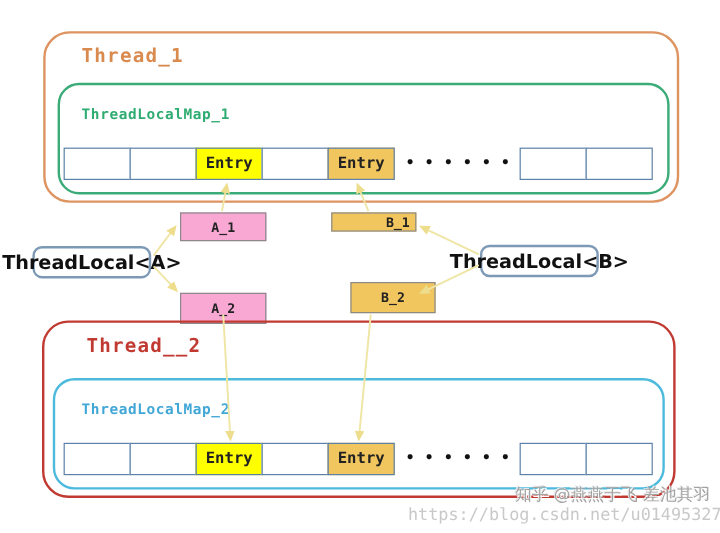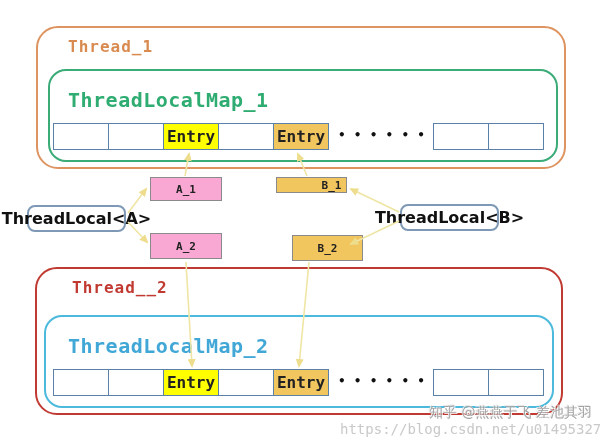--- a/index.html
+++ b/index.html
@@ -17,30 +17,30 @@
   .thread1-rect { left:36px; top:26px; width:530px; height:143px; border:2px solid #DD9460; }
   .thread2-rect { left:35px; top:267px; width:528px; height:148px; border:2px solid #C13A32; }
 
   .map-rect { position:absolute; border-radius:18px; background:transparent; }
   .map1-rect { left:48px; top:69px; width:510px; height:93px; border:2px solid #3BAB78; }
   .map2-rect { left:44px; top:315px; width:510px; height:93px; border:2px solid #4CBADC; }
 
   .thread-label { position:absolute; font-size:16px; letter-spacing:1px; font-weight:bold; white-space:nowrap; }
   .t1-label { left:68px; top:37px; color:#D98A4F; }
   .t2-label { left:72px; top:278px; color:#C13A32; }
-  .map-label { position:absolute; font-size:20px; letter-spacing:0.5px; font-weight:bold; white-space:nowrap; }
+  .map-label { position:absolute; font-size:12px; letter-spacing:0.5px; font-weight:bold; white-space:nowrap; }
   .m1-label { left:68px; top:88px; color:#2EAC71; }
   .m2-label { left:68px; top:334px; color:#41A7D6; }
 
   
   .cell {
     position:absolute; width:56px; height:27px;
     border:1.5px solid #5C81A9; background:#ffffff;
     display:flex; align-items:center; justify-content:center;
-    font-size:16px; font-weight:bold; color:#222222;
+    font-size:13px; font-weight:bold; color:#222222;
   }
   .cell.yellow { background:#FFFF00; border-color:#5C81A9; }
   .cell.amber  { background:#F2C65F; }
 
   .dots {
     position:absolute; width:80px; text-align:center;
     font-size:12px; font-weight:bold; color:#111111; letter-spacing:2px;
     font-family:"DejaVu Sans", sans-serif; white-space:nowrap;
   }
 
@@ -100,21 +100,21 @@
 <div class="dots" style="left:338px;top:128px;">• • • • • •</div>
 <div class="cell" style="left:433px;top:123px;"></div>
 <div class="cell" style="left:488px;top:123px;"></div>
 
 <div class="refbox yellow" style="left:150px;top:177px;width:72px;height:24px;">
     <span>A_1</span>
   </div>
 <div class="refbox amber" style="left:276px;top:177px;width:71px;height:16px;padding-left:40px;">
     <span>B_1</span>
   </div>
-<div class="refbox yellow" style="left:150px;top:233px;width:72px;height:26px;">
+<div class="refbox yellow" style="left:150px;top:244px;width:72px;height:26px;">
     <span>A_2</span>
   </div>
 <div class="refbox amber" style="left:292px;top:235px;width:71px;height:26px;">
     <span>B_2</span>
   </div>
 
 <div class="tlbox" style="left:27px;top:205px;width:99px;height:27px;">
     <span>ThreadLocal&lt;A&gt;</span>
   </div>
 <div class="tlbox" style="left:400px;top:204px;width:99px;height:27px;">

